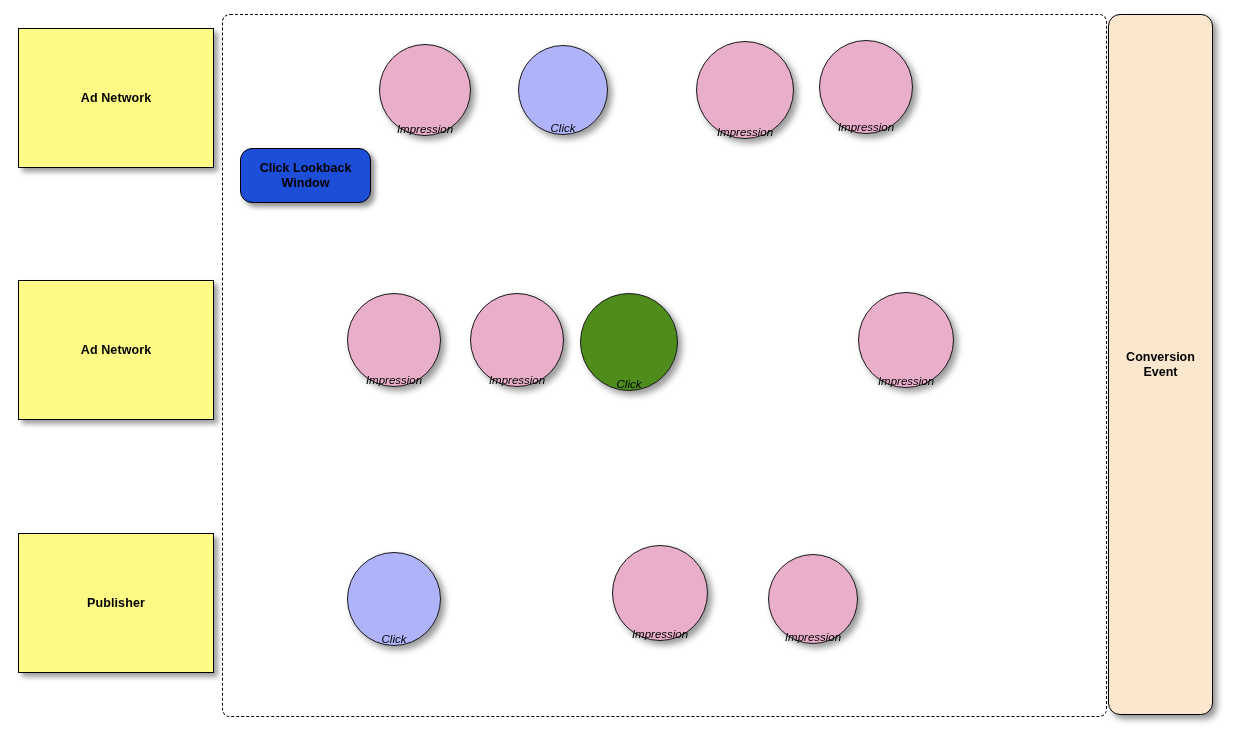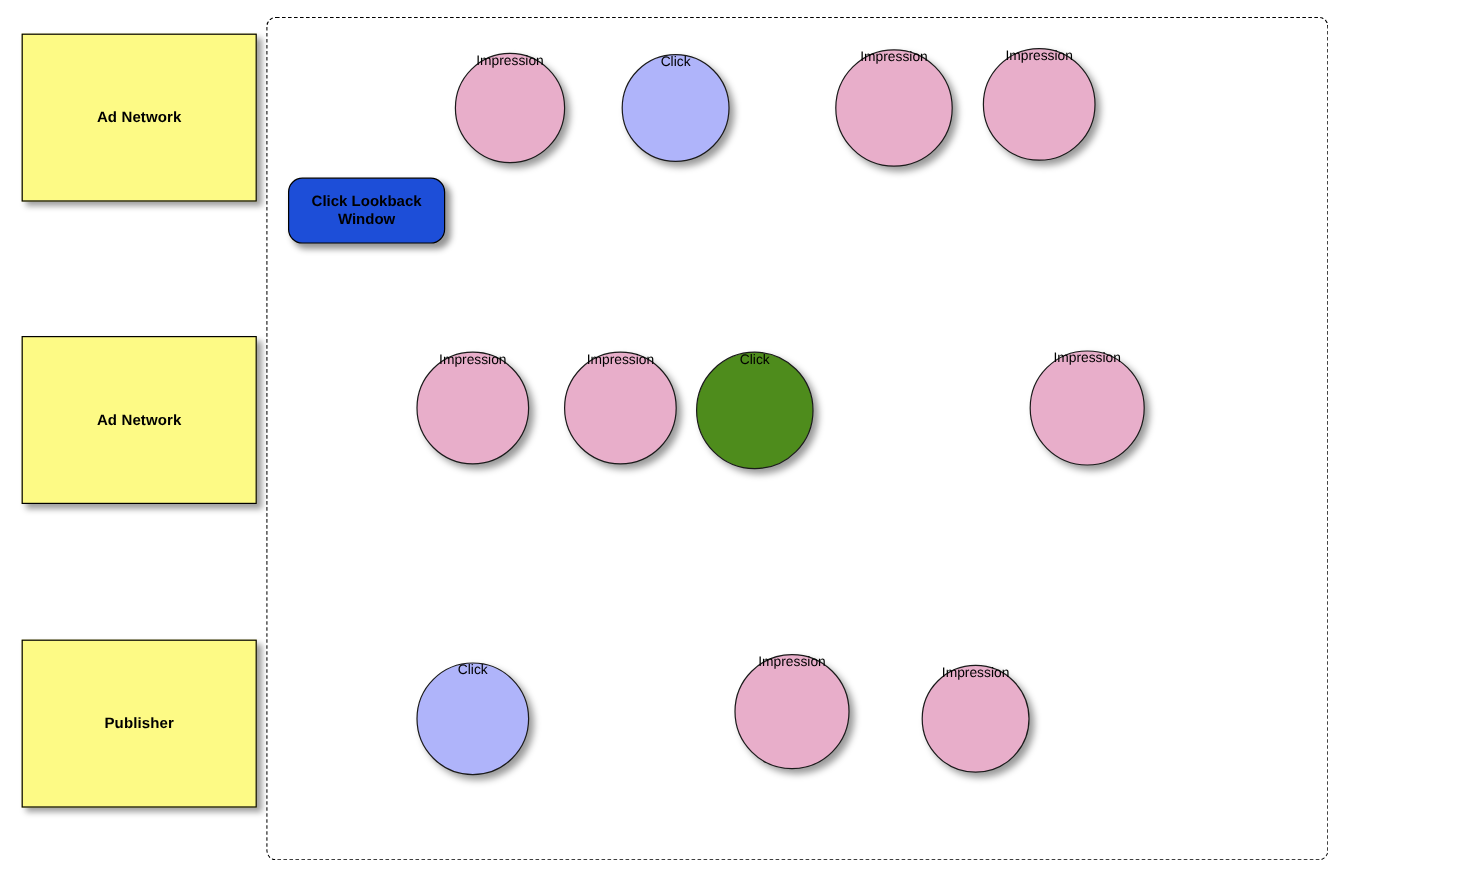--- a/index.html
+++ b/index.html
@@ -76,23 +76,24 @@
     white-space: pre-line;
   }
 
   
   .event-node {
     position: absolute;
     border: 1.3px solid #1a1a1a;
     border-radius: 50%;
     box-sizing: border-box;
     display: flex;
-    align-items: flex-start;
+    align-items: flex-end;
     justify-content: center;
     box-shadow: 4px 4px 6px rgba(0,0,0,0.40);
+    font-style: italic;
   }
   .event-node .label {
     font-size: 11.5px;
     color: #000000;
     text-align: center;
     pointer-events: none;
   }
 
   
   .conversion-panel {
@@ -170,14 +171,18 @@
         <span class="label">Click</span>
       </div>
       <div class="event-node" style="left: 612px; top: 545px; width: 96px; height: 96px; background: rgb(232, 174, 202);">
         <span class="label">Impression</span>
       </div>
       <div class="event-node" style="left: 768px; top: 554px; width: 90px; height: 90px; background: rgb(232, 174, 202);">
         <span class="label">Impression</span>
       </div>
     </div>
 
+  <div class="conversion-panel">
+    <span class="label">Conversion
+Event</span>
+  </div>
 
 </div>
 
 </body></html>

